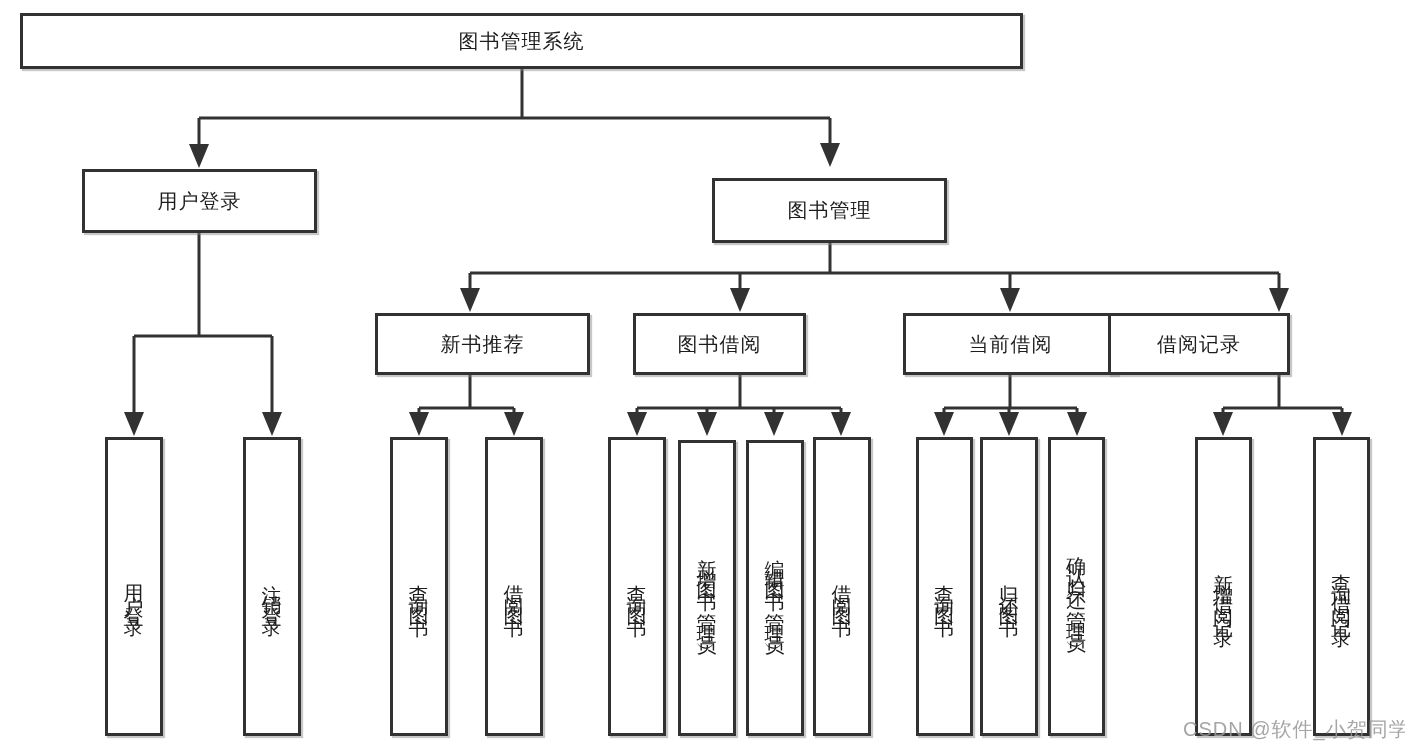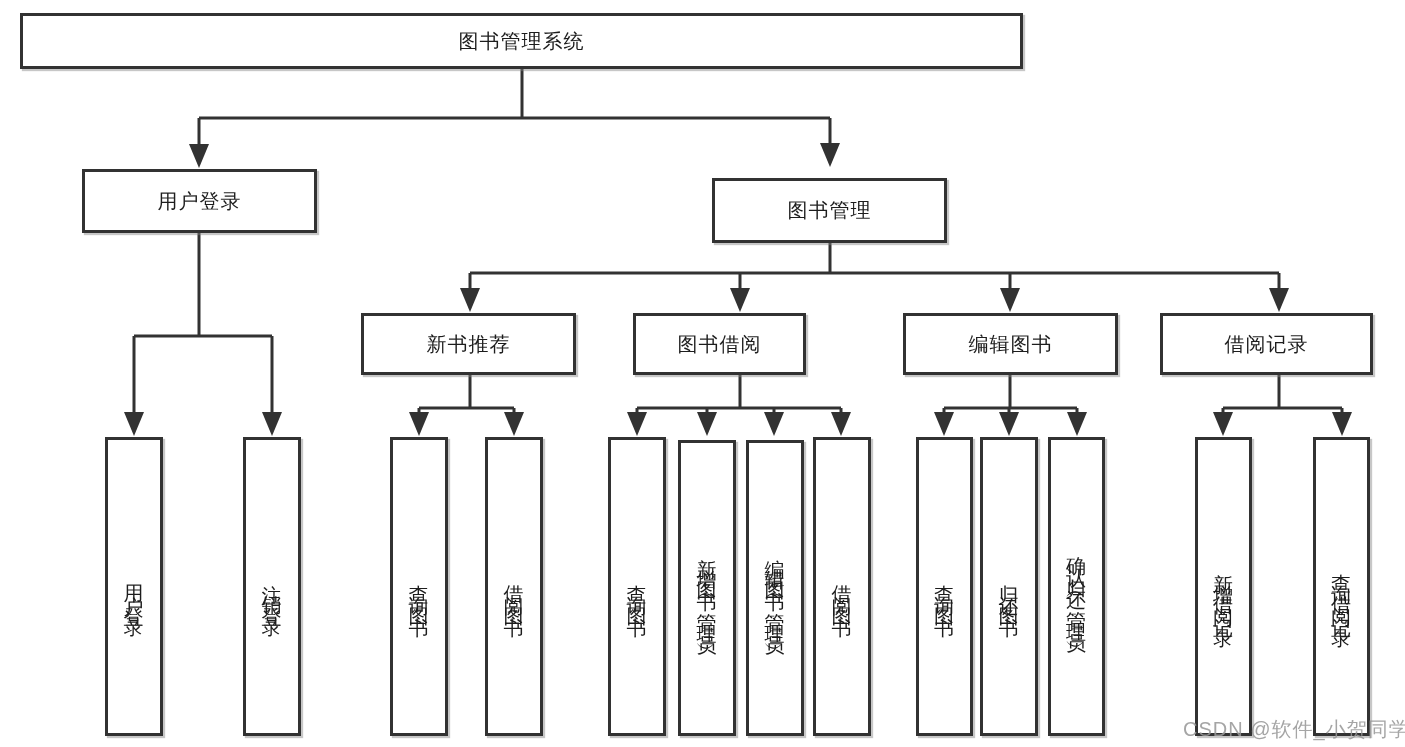--- a/index.html
+++ b/index.html
@@ -77,24 +77,24 @@
       <polygon points="1213,412 1233,412 1223,436"></polygon>
       <polygon points="1332,412 1352,412 1342,436"></polygon>
     </g>
   </svg>
 
   <div class="box" style="left:20px;top:13px;width:1003px;height:56px">图书管理系统</div>
 
   <div class="box" style="left:82px;top:169px;width:235px;height:64px">用户登录</div>
   <div class="box" style="left:712px;top:178px;width:235px;height:65px">图书管理</div>
 
-  <div class="box" style="left:361px;top:313px;width:215px;height:62px">新书推荐</div>
+  <div class="box" style="left:375px;top:313px;width:215px;height:62px">新书推荐</div>
   <div class="box" style="left:633px;top:313px;width:173px;height:62px">图书借阅</div>
-  <div class="box" style="left:903px;top:313px;width:215px;height:62px">编辑图书</div>
-  <div class="box" style="left:1160px;top:313px;width:213px;height:62px">借阅记录</div>
+  <div class="box" style="left:903px;top:313px;width:215px;height:62px">当前借阅</div>
+  <div class="box" style="left:1108px;top:313px;width:182px;height:62px">借阅记录</div>
 
   <div class="box vert" style="left:105px;top:437px;width:58px;height:299px">用户登录</div>
   <div class="box vert" style="left:243px;top:437px;width:58px;height:299px">注销登录</div>
 
   <div class="box vert" style="left:390px;top:437px;width:58px;height:299px">查询图书</div>
   <div class="box vert" style="left:485px;top:437px;width:58px;height:299px">借阅图书</div>
 
   <div class="box vert" style="left:608px;top:437px;width:58px;height:299px">查询图书</div>
   <div class="box vert" style="left:678px;top:440px;width:58px;height:296px">新增图书（管理员）</div>
   <div class="box vert" style="left:746px;top:440px;width:58px;height:296px">编辑图书（管理员）</div>

